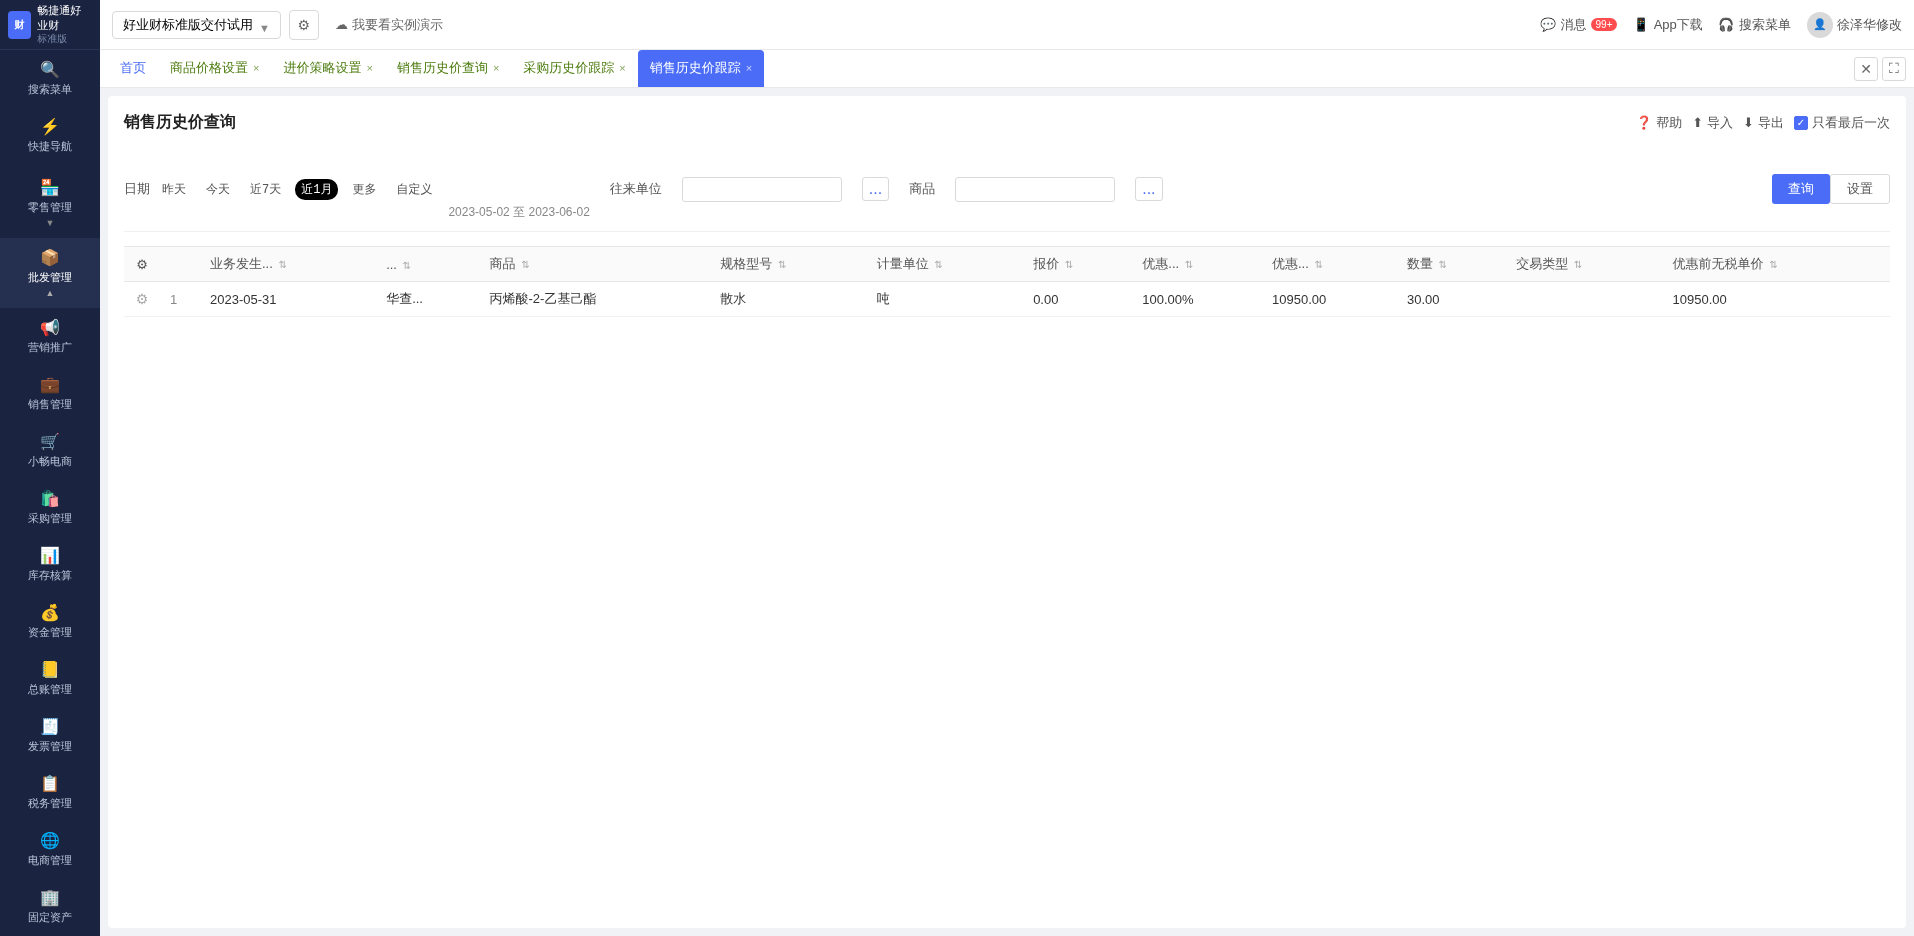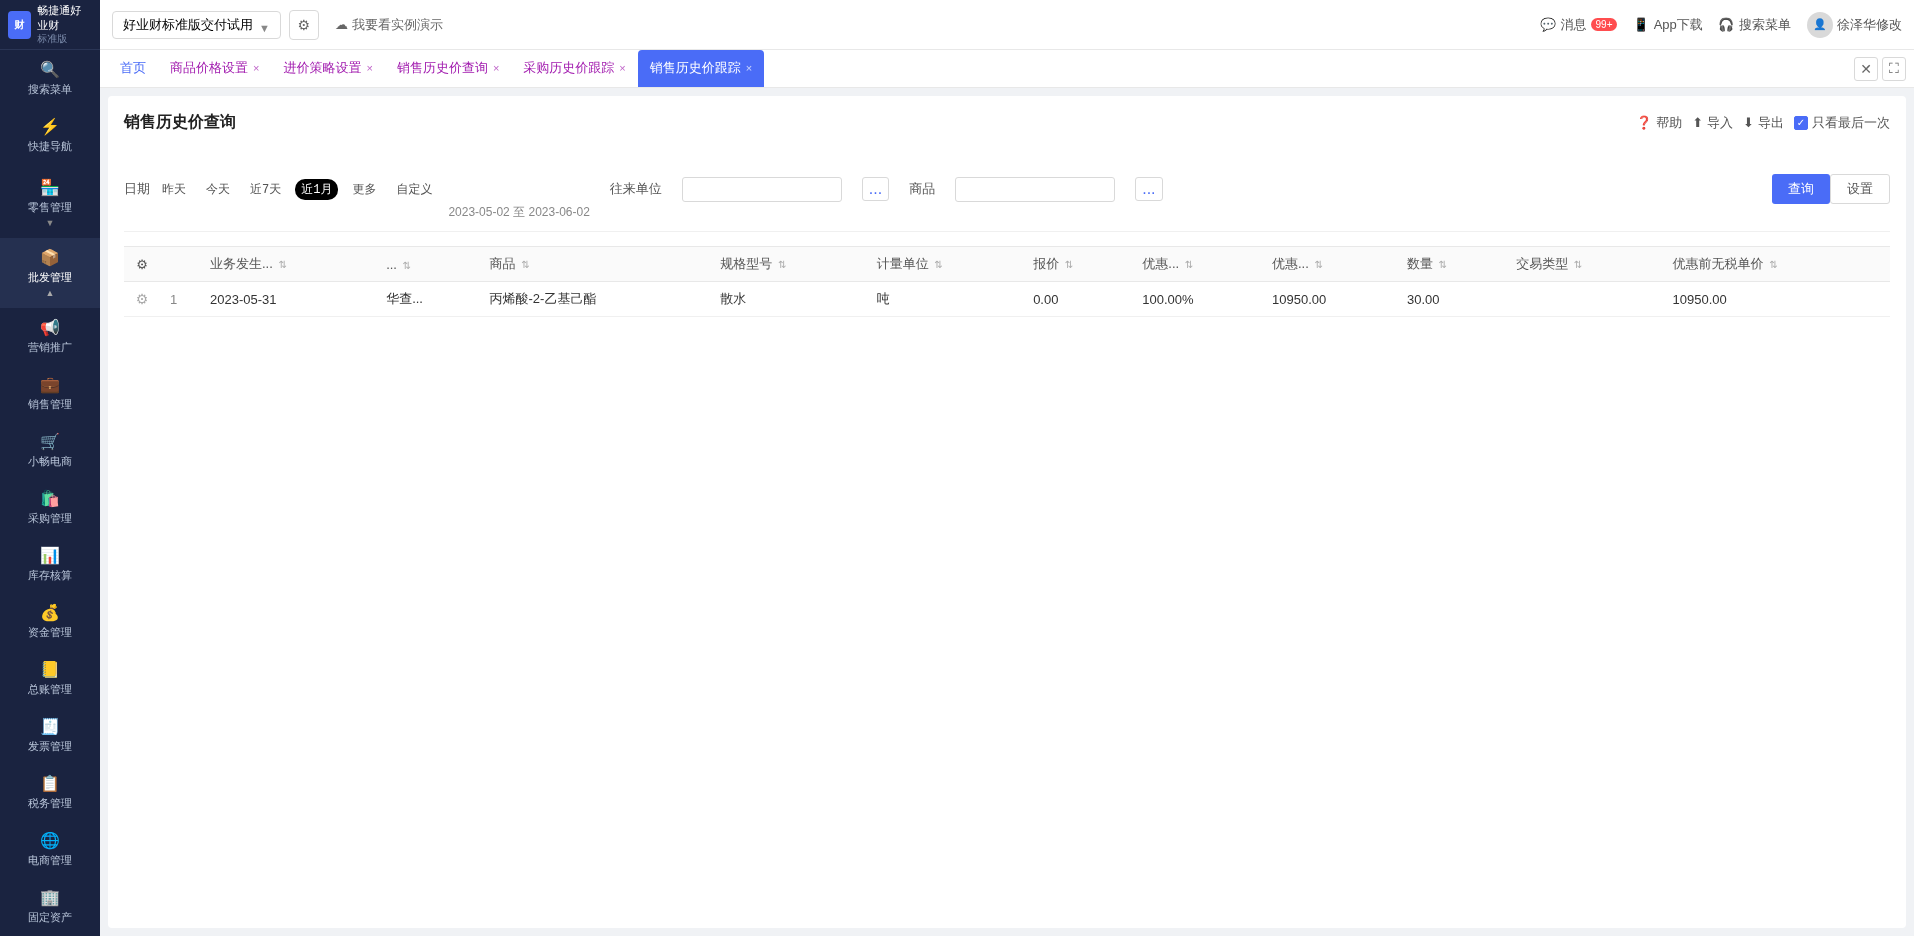--- a/index.html
+++ b/index.html
@@ -131,21 +131,21 @@
     }
     .tab {
       padding: 0 12px;
       height: 38px;
       display: flex;
       align-items: center;
       gap: 5px;
       font-size: 13px;
       cursor: pointer;
       white-space: nowrap;
-      color: #a21caf;
+      color: #4d7c0f;
       border-bottom: 2px solid transparent;
     }
     .tab.active {
       background: #4a6cf7;
       color: #fff;
       border-radius: 4px 4px 0 0;
     }
     .tab-home { color: #4a6cf7; font-weight: 500; }
     .tab-close {
       font-size: 11px;

